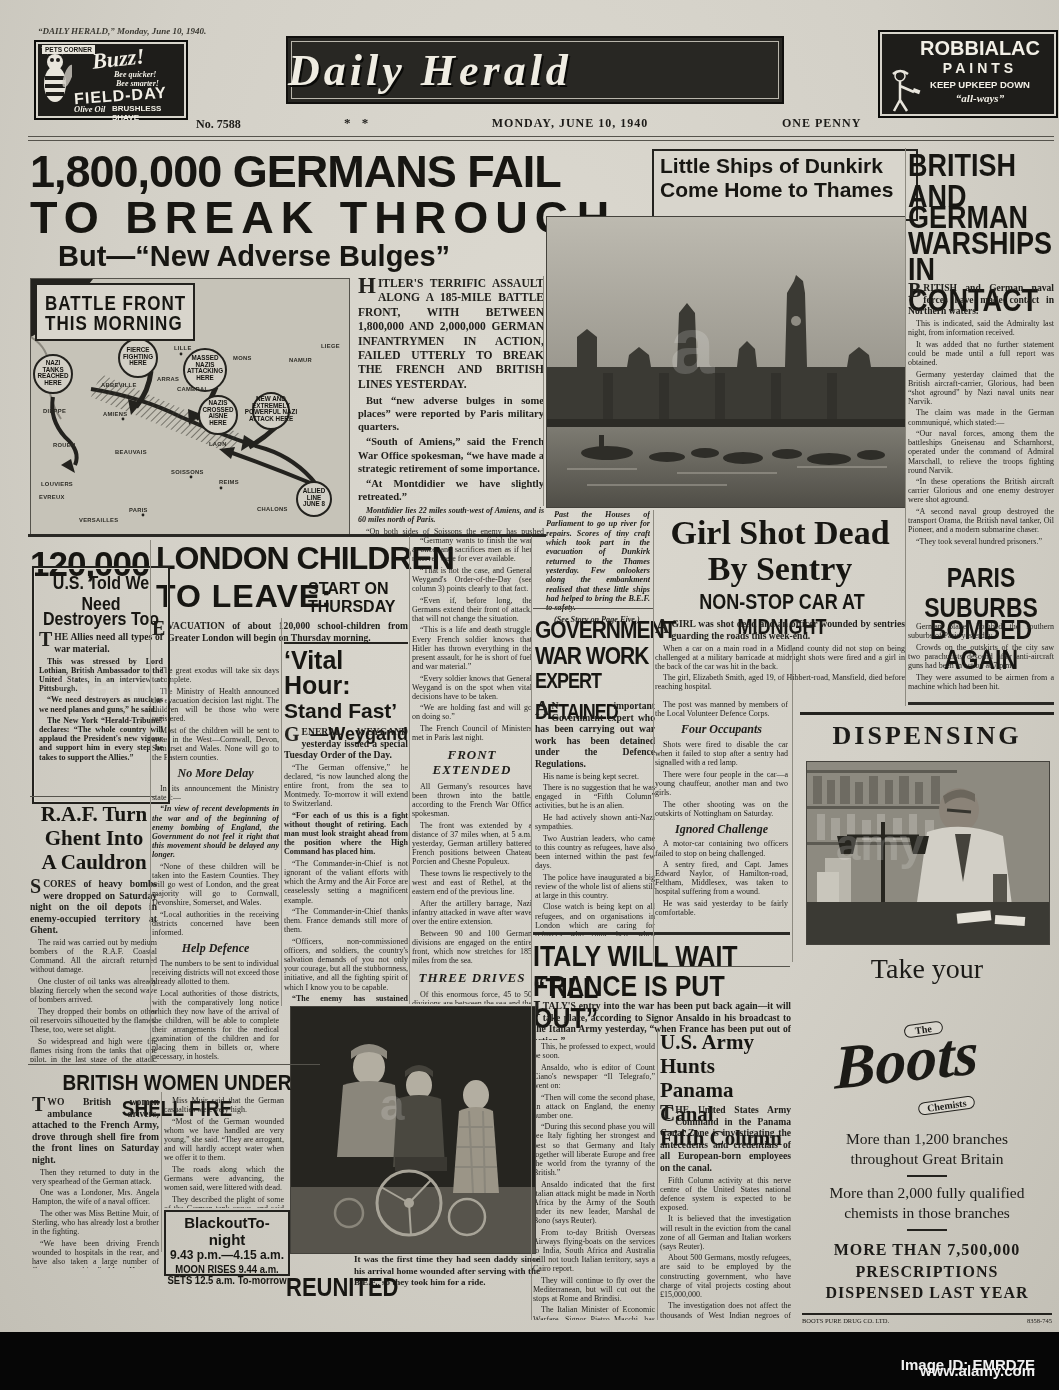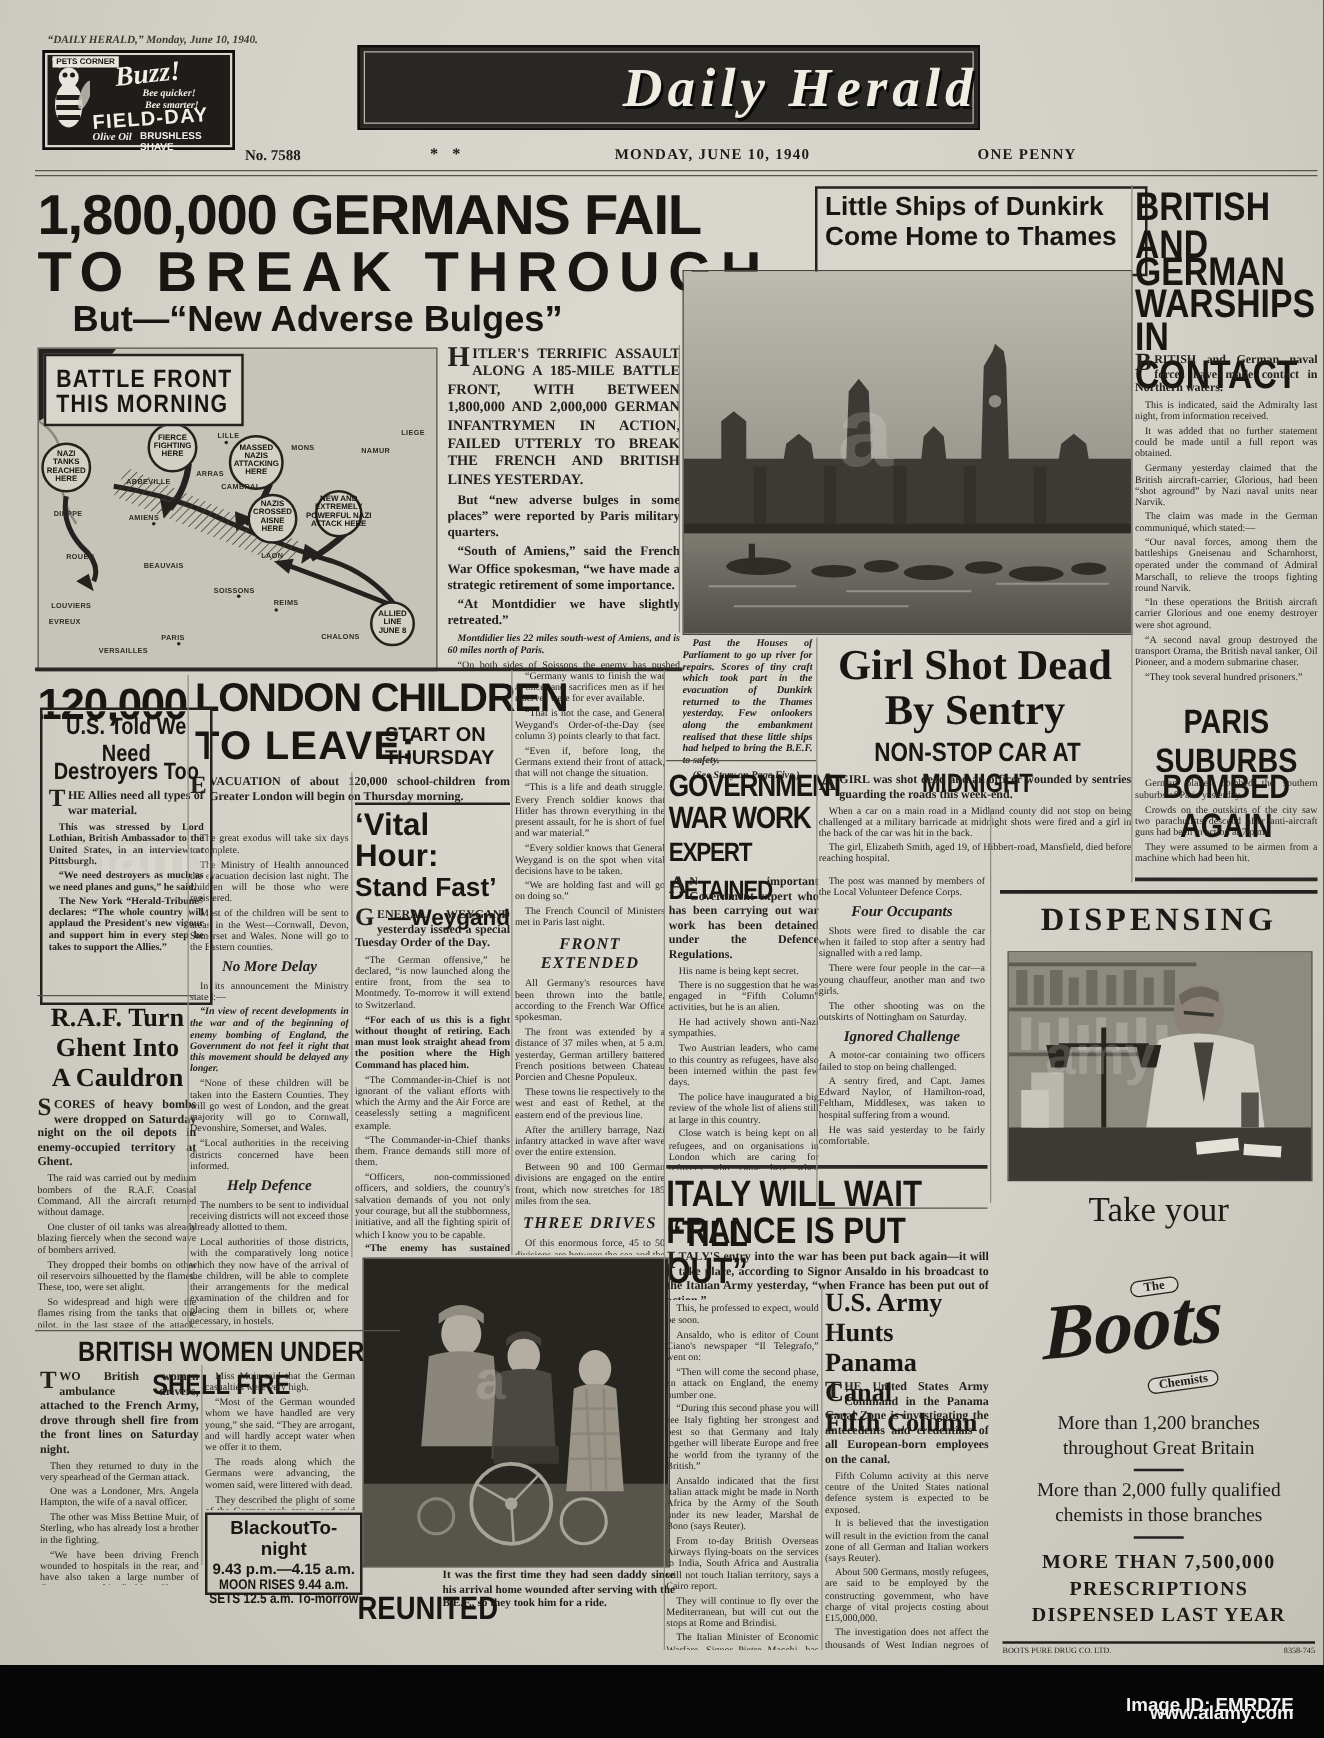--- a/index.html
+++ b/index.html
@@ -61,25 +61,37 @@
     <div class="abs sans" style="left:6px;top:3px;background:#e8e5dc;color:#171612;font-weight:bold;font-size:6.5px;padding:1px 3px;">PETS CORNER</div>
     <div class="abs" style="left:56px;top:4px;font:italic bold 22px 'Liberation Serif',serif;color:#f2efe6;transform:rotate(-6deg);">Buzz!</div>
     <div class="abs" style="left:78px;top:28px;font:italic bold 8px 'Liberation Serif',serif;color:#f2efe6;">Bee quicker!</div>
     <div class="abs" style="left:80px;top:37px;font:italic bold 8px 'Liberation Serif',serif;color:#f2efe6;">Bee smarter!</div>
     <div class="abs sans" style="left:38px;top:45px;font-size:16px;font-weight:bold;color:#f2efe6;letter-spacing:1px;transform:rotate(-4deg);">FIELD-DAY</div>
     <div class="abs" style="left:38px;top:62px;font:italic bold 8.5px 'Liberation Serif',serif;color:#f2efe6;">Olive Oil</div>
     <div class="abs sans" style="left:76px;top:62px;font-size:8px;font-weight:bold;color:#f2efe6;">BRUSHLESS SHAVE</div>
   </div>
 
   <div class="abs" style="left:286px;top:36px;width:494px;height:64px;background:#282723;border:2px solid #11100e;box-shadow:inset 0 0 0 3px #282723, inset 0 0 0 4px #b9b6ac;">
-    <div style="width:100%;height:100%;display:flex;align-items:center;justify-content:flex-end;border-radius:11px;">
+    <div style="width:100%;height:100%;display:flex;align-items:center;justify-content:flex-start;border-radius:11px;">
       <span style="font:italic bold 44px 'Liberation Serif',serif;color:#efece2;letter-spacing:4px;text-shadow:2px 2px 0 #0a0a08;">Daily Herald</span>
     </div>
   </div>
 
+  <div class="abs adbox" style="left:878px;top:30px;width:176px;height:84px;">
+    <svg width="40" height="46" viewBox="0 0 40 46" style="position:absolute;left:4px;bottom:4px;">
+      <circle cx="16" cy="10" r="5" fill="none" stroke="#e8e5dc" stroke-width="1.5"></circle>
+      <path d="M9 8 Q16 2 24 8" stroke="#e8e5dc" stroke-width="2.5" fill="none"></path>
+      <path d="M16 15 L16 34 M16 20 L30 26 M16 34 L10 45 M16 34 L23 45" stroke="#e8e5dc" stroke-width="2.5" fill="none"></path>
+      <rect x="29" y="23" width="7" height="4" fill="#e8e5dc" transform="rotate(20 32 25)"></rect>
+    </svg>
+    <div class="abs sans" style="left:28px;top:5px;width:144px;text-align:center;font-size:20px;font-weight:bold;color:#f2efe6;letter-spacing:0;">ROBBIALAC</div>
+    <div class="abs sans" style="left:28px;top:28px;width:144px;text-align:center;font-size:14px;font-weight:bold;color:#f2efe6;letter-spacing:4px;">PAINTS</div>
+    <div class="abs sans" style="left:28px;top:47px;width:144px;text-align:center;font-size:9.5px;font-weight:bold;color:#f2efe6;">KEEP UPKEEP DOWN</div>
+    <div class="abs" style="left:28px;top:60px;width:144px;text-align:center;font:italic bold 11px 'Liberation Serif',serif;color:#f2efe6;">“all-ways”</div>
+  </div>
 
   <div class="abs" style="left:196px;top:117px;font:bold 12px 'Liberation Serif',serif;">No. 7588</div>
   <div class="abs" style="left:344px;top:115px;font:bold 13px 'Liberation Serif',serif;letter-spacing:4px;">* *</div>
   <div class="abs" style="left:430px;top:116px;width:280px;text-align:center;font:bold 12px 'Liberation Serif',serif;letter-spacing:1px;">MONDAY, JUNE 10, 1940</div>
   <div class="abs" style="left:782px;top:116px;font:bold 12px 'Liberation Serif',serif;letter-spacing:1px;">ONE PENNY</div>
   <div class="hrx" style="left:28px;top:136px;width:1026px;"></div>
   <div class="hrx" style="left:28px;top:140px;width:1026px;"></div>
 
   <div class="abs hsans" style="left:30px;top:146px;font-size:45px;letter-spacing:-1px;">1,800,000 GERMANS FAIL</div>
   <div class="abs hsans" style="left:30px;top:192px;font-size:45px;letter-spacing:7px;">TO BREAK THROUGH</div>

